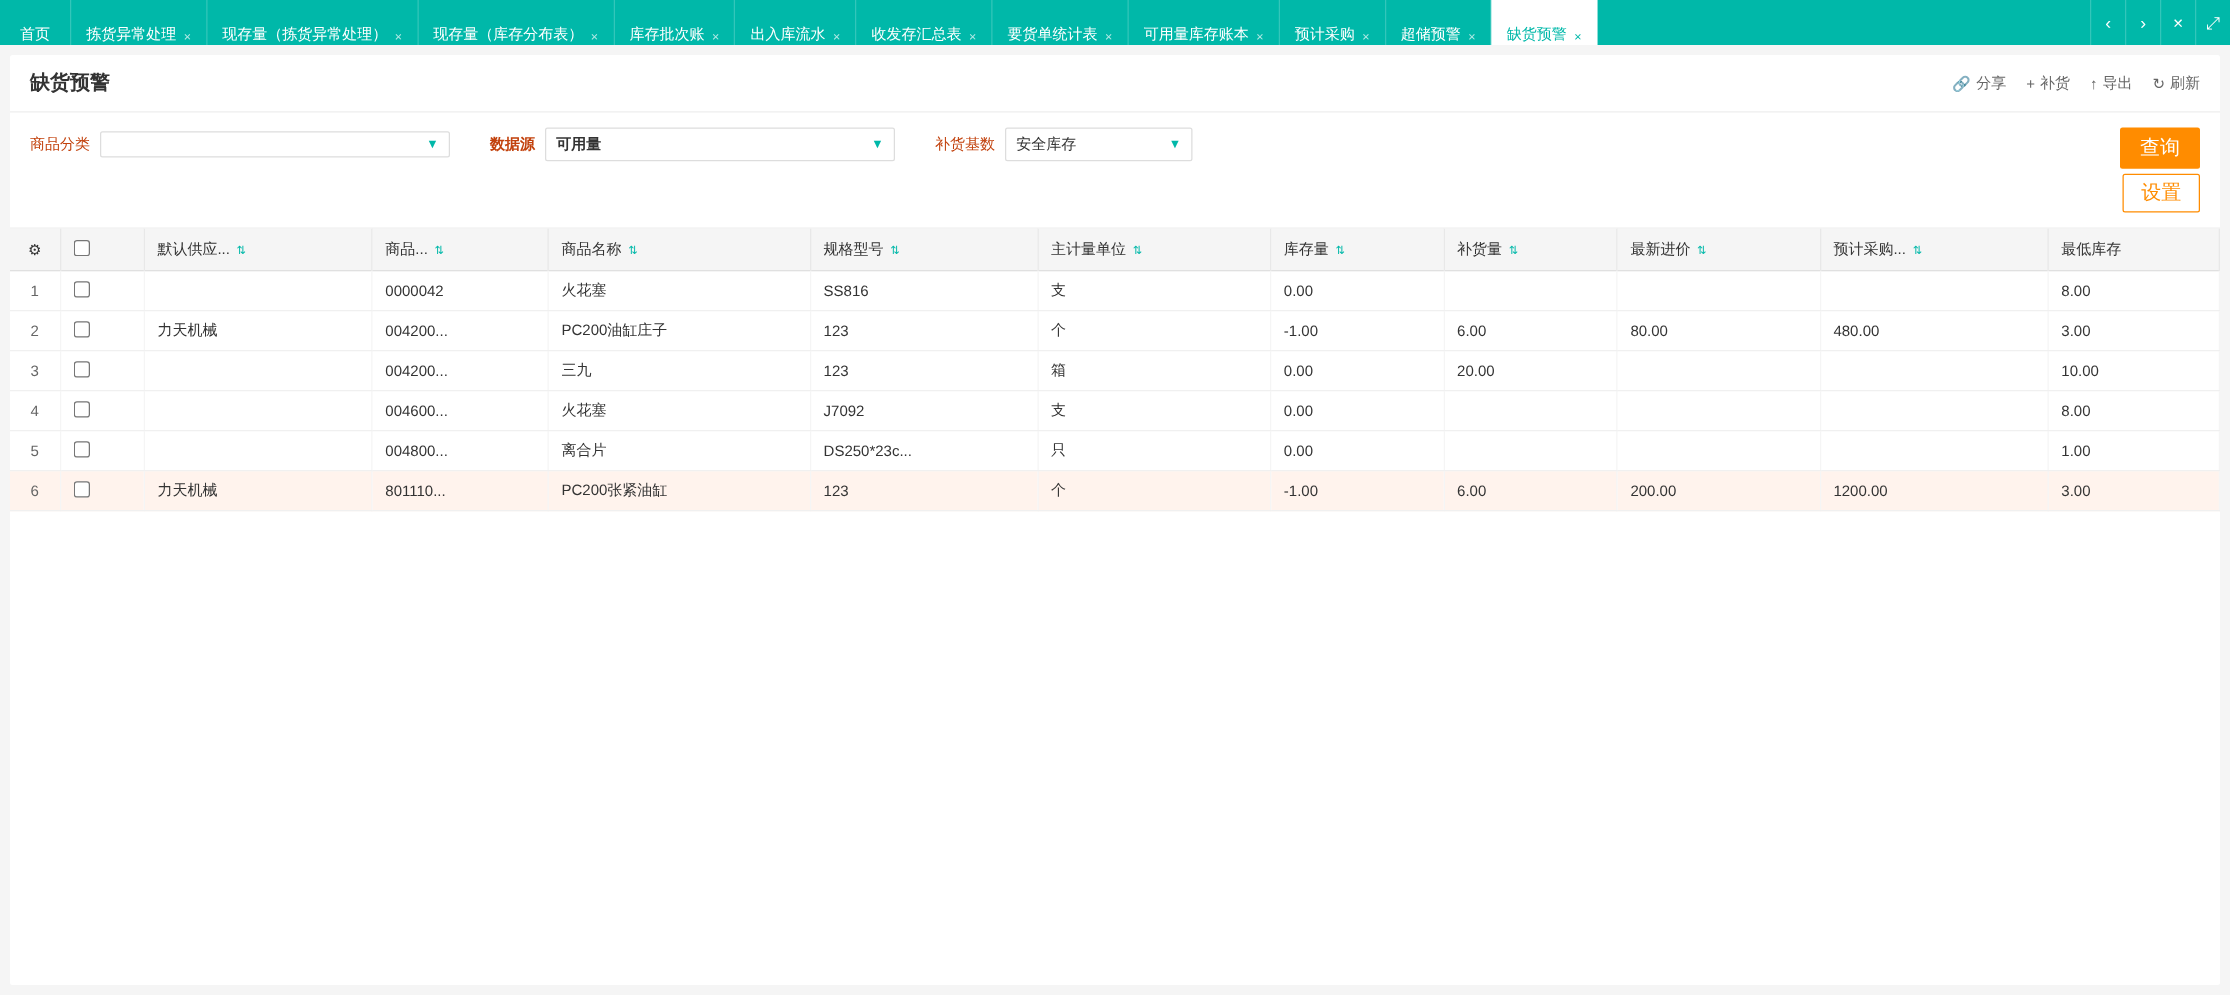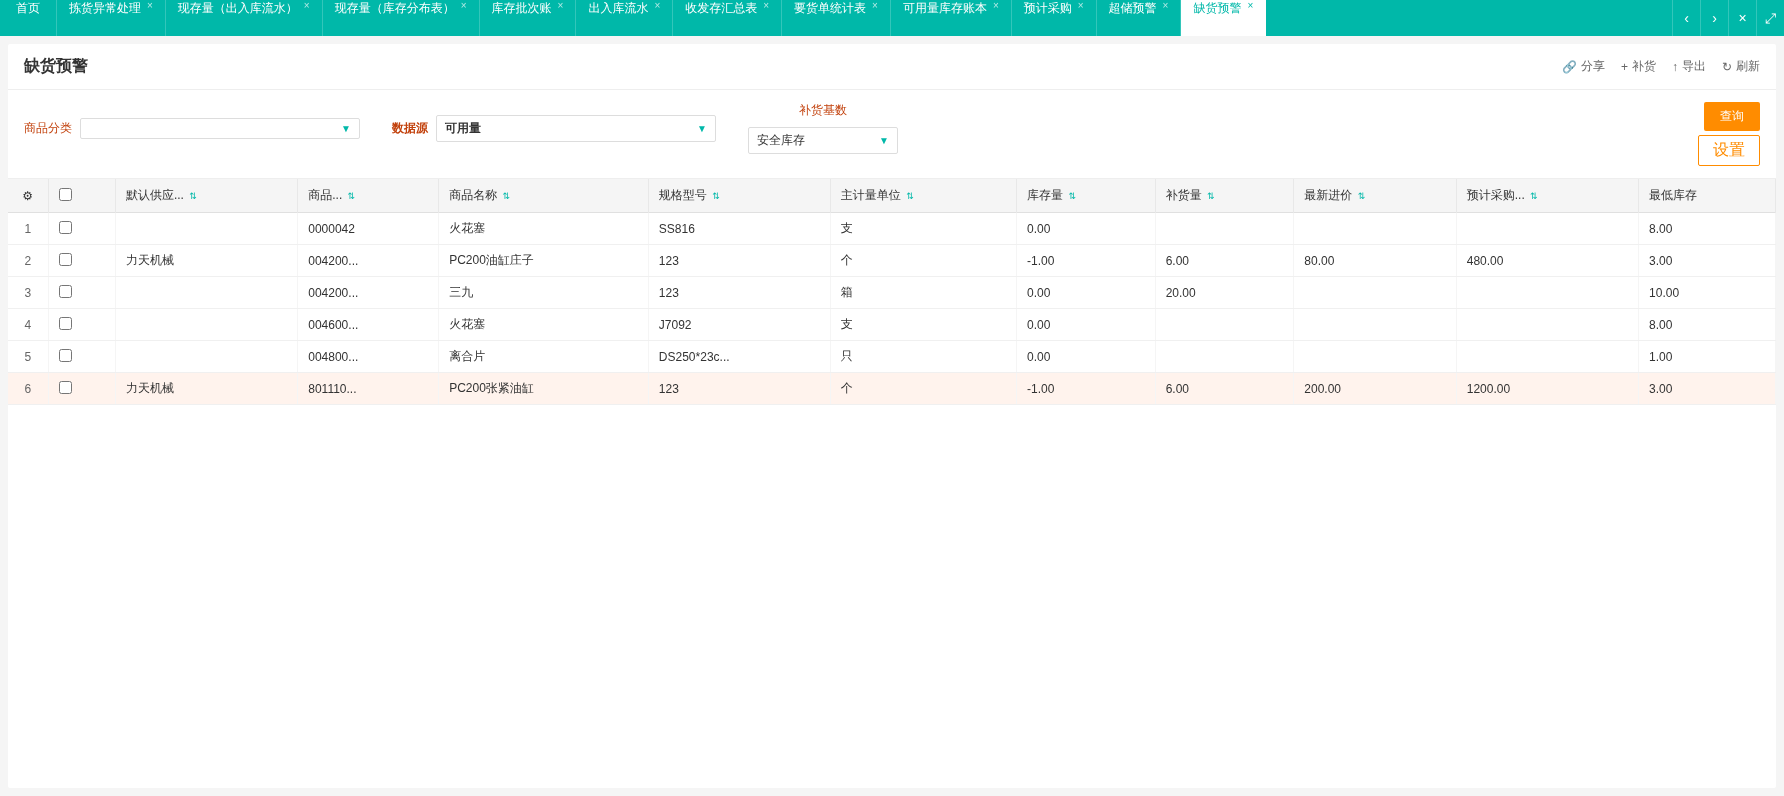--- a/index.html
+++ b/index.html
@@ -8,21 +8,21 @@
     
     .top-nav {
       display: flex;
       align-items: center;
       background: #00b8a9;
       height: 36px;
       overflow: hidden;
     }
     .nav-tab {
       display: flex;
-      align-items: flex-start;
+      align-items: flex-end;
       padding: 0 12px;
       height: 36px;
       color: #fff;
       white-space: nowrap;
       cursor: pointer;
       font-size: 12px;
       border-right: 1px solid rgba(255,255,255,0.2);
       gap: 4px;
     }
     .nav-tab:first-child { padding: 0 16px; }
@@ -109,21 +109,21 @@
     .filter-select-narrow { min-width: 150px; }
     .chevron { color: #00b8a9; font-size: 10px; }
 
     .btn-query {
       background: #ff8c00;
       color: #fff;
       border: none;
       padding: 6px 16px;
       border-radius: 2px;
       cursor: pointer;
-      font-size: 12px;
+      font-size: 16px;
     }
     .btn-settings {
       background: #fff;
       color: #ff8c00;
       border: 1px solid #ff8c00;
       padding: 4px 14px;
       border-radius: 2px;
       cursor: pointer;
       font-size: 16px;
     }
@@ -178,21 +178,21 @@
 
 <div class="top-nav">
   <div class="nav-tab">
     <span>首页</span>
   </div>
   <div class="nav-tab">
     <span>拣货异常处理</span>
     <span class="close-x">×</span>
   </div>
   <div class="nav-tab">
-    <span>现存量（出入库流水）</span>
+    <span>现存量（拣货异常处理）</span>
     <span class="close-x">×</span>
   </div>
   <div class="nav-tab">
     <span>现存量（库存分布表）</span>
     <span class="close-x">×</span>
   </div>
   <div class="nav-tab">
     <span>库存批次账</span>
     <span class="close-x">×</span>
   </div>
@@ -268,21 +268,21 @@
       </div>
 
       <div class="filter-group" style="margin-left:24px;font-weight:bold;">
         <span class="filter-label">数据源</span>
         <div class="filter-select filter-select-wide">
           <span>可用量</span>
           <span class="chevron">▼</span>
         </div>
       </div>
 
-      <div class="filter-group" style="margin-left:24px;flex-direction:column;">
+      <div class="filter-group" style="margin-left:24px;">
         <span class="filter-label">补货基数</span>
         <div class="filter-select filter-select-narrow">
           <span>安全库存</span>
           <span class="chevron">▼</span>
         </div>
       </div>
     </div>
     <div class="filter-actions">
       <button class="btn-query">查询</button>
       <button class="btn-settings">设置</button>

